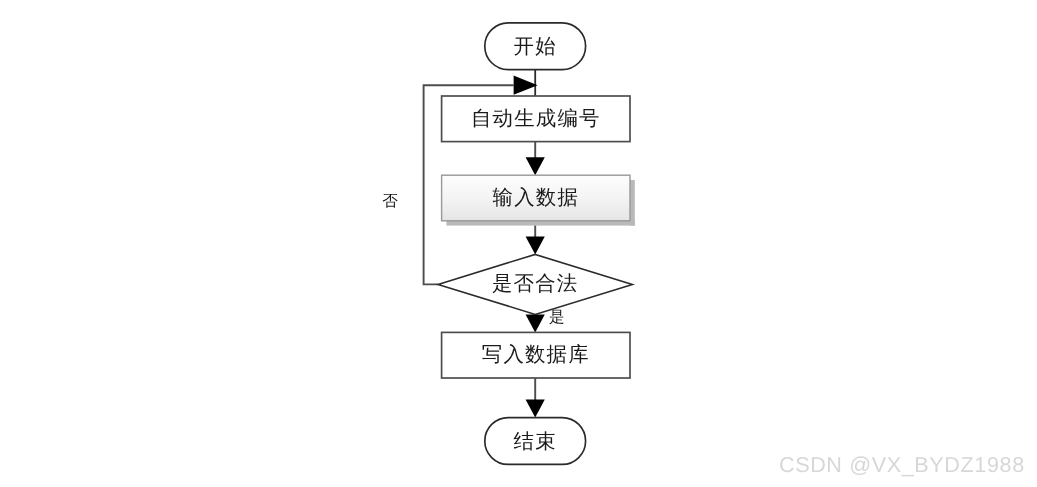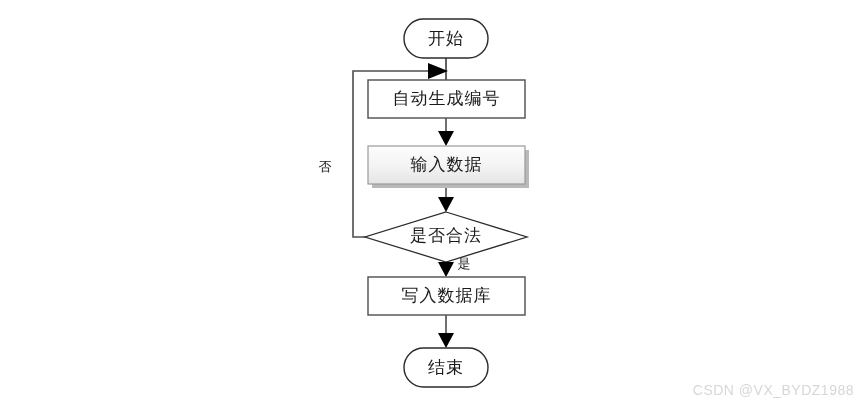--- a/index.html
+++ b/index.html
@@ -75,21 +75,21 @@
   }
   .shadow-band {
     fill: #b9b9b9;
   }
 
   #watermark {
     position: absolute;
     right: 10px;
     bottom: 8px;
     font-family: "Liberation Sans", "DejaVu Sans", sans-serif;
-    font-size: 14px;
+    font-size: 18px;
     color: #d7d7d7;
     letter-spacing: 0.5px;
     white-space: nowrap;
     user-select: none;
   }
 </style>
 </head>
 <body>
 
 <svg id="flow-canvas" viewBox="0 0 864 406" width="864" height="406">

